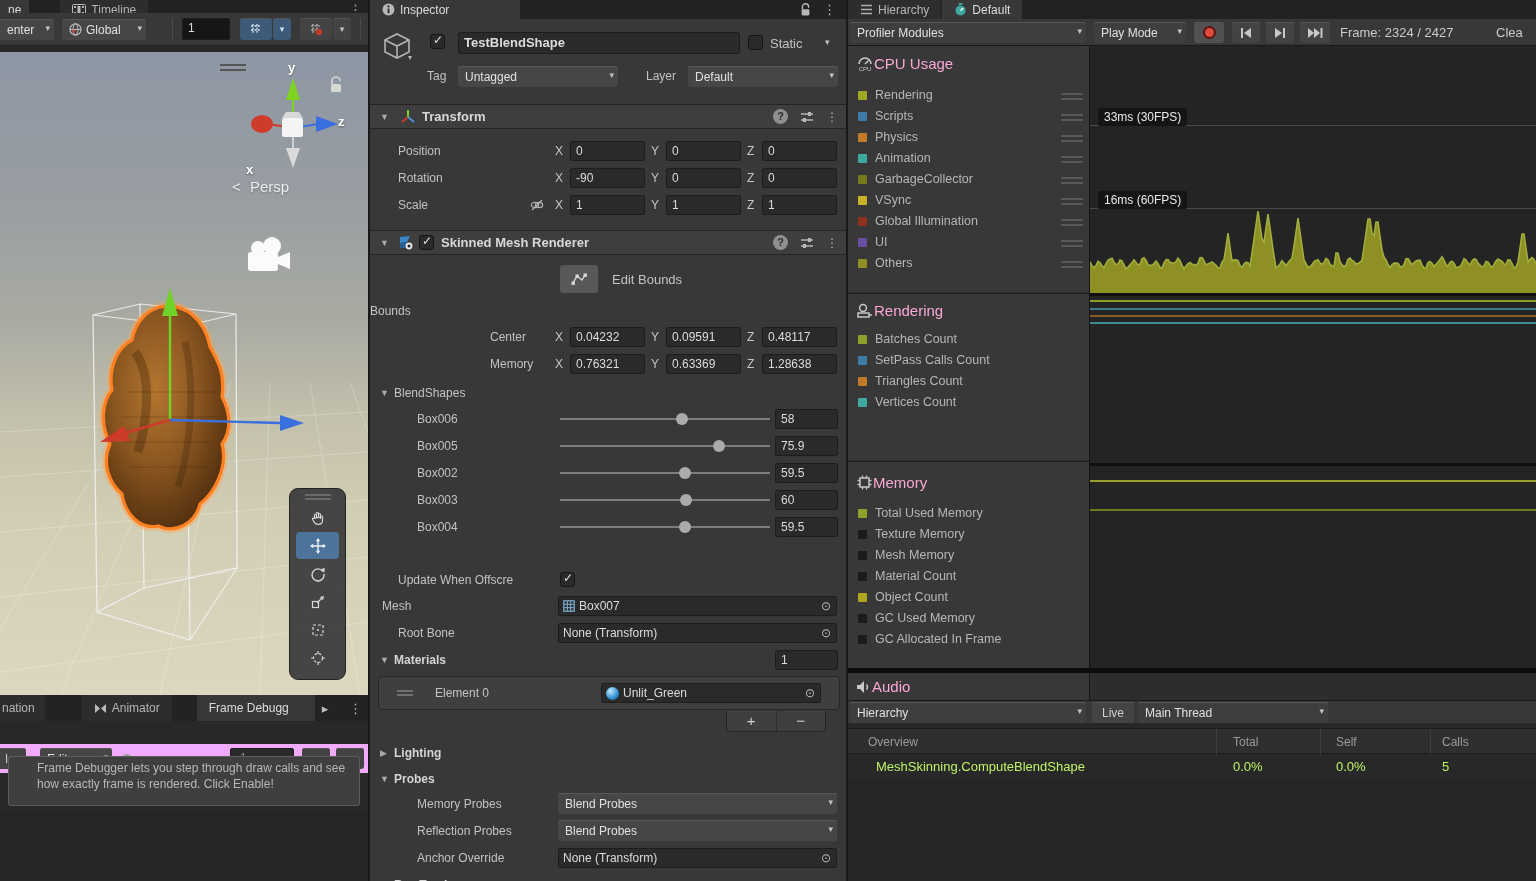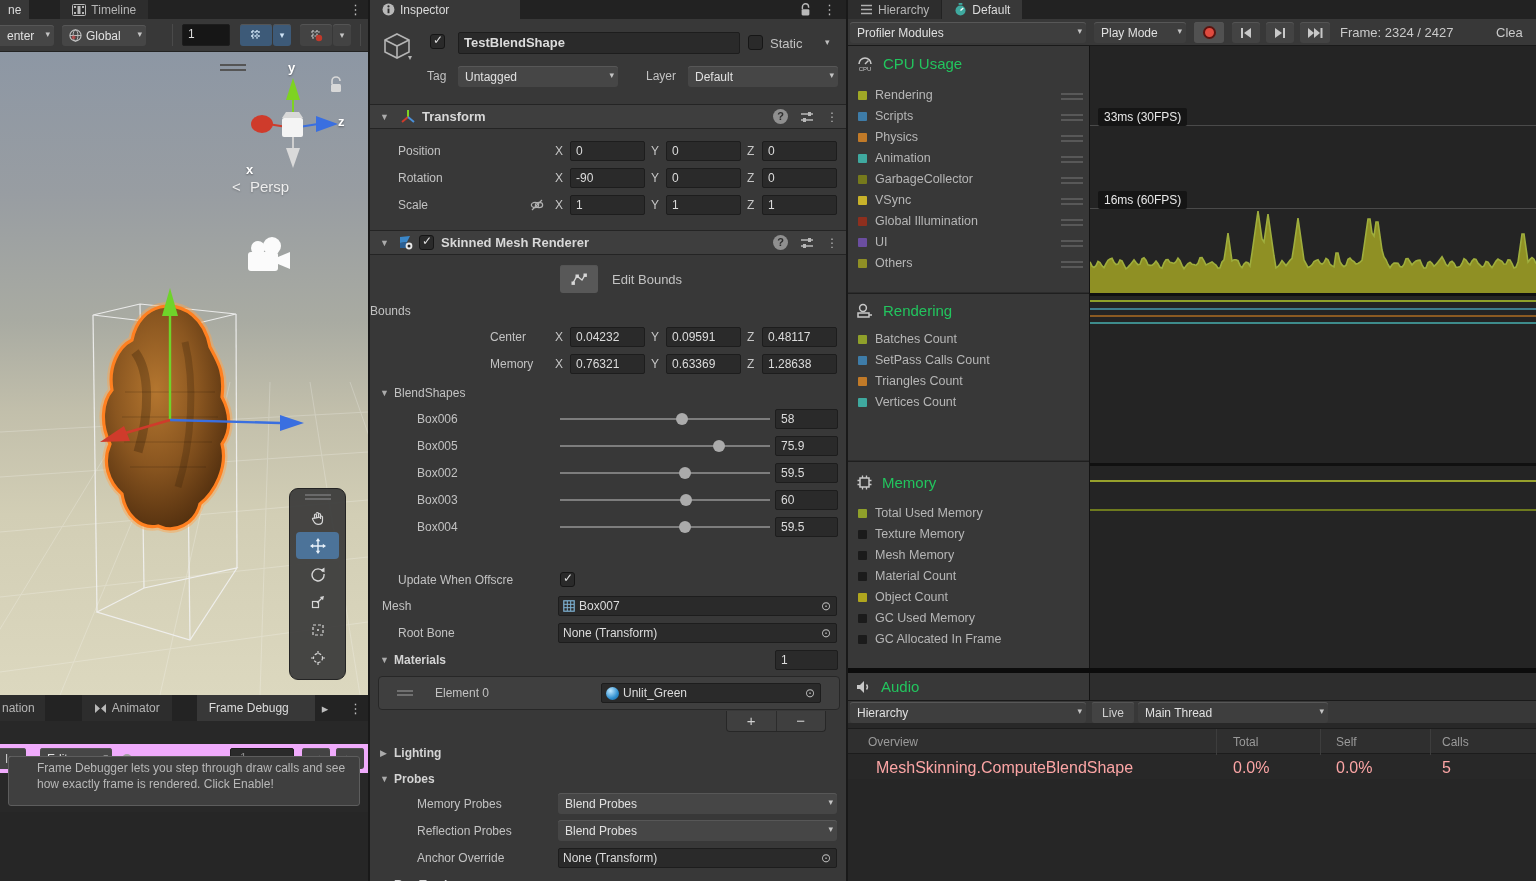--- a/index.html
+++ b/index.html
@@ -30,21 +30,21 @@
 .bs-row{position:absolute;left:0;right:0;height:23px;display:flex;align-items:center}
 .bs-label{position:absolute;left:47px;color:#c2c2c2}
 .bs-slider{position:absolute;left:190px;width:210px;height:14px}
 .bs-track{position:absolute;left:0;right:0;top:6px;height:2px;background:#7d7d7d}
 .bs-knob{position:absolute;top:1px;width:12px;height:12px;border-radius:50%;background:#ababab}
 .bs-val{position:absolute;left:405px;width:63px}
 .leg{position:absolute;left:0;right:0;height:20px}
 .sq{position:absolute;left:10px;top:5px;width:9px;height:9px;border-radius:1px}
 .leglbl{position:absolute;left:27px;top:2px;color:#b6b6b6;font-size:12.5px}
 .grab{position:absolute;right:6px;top:7px;width:22px;height:7px;border-top:2px solid #585858;border-bottom:2px solid #585858}
-.mod-hdr{position:absolute;left:8px;display:flex;align-items:center;gap:9px;color:#22c55e;font-size:15px}
+.mod-hdr{position:absolute;left:8px;display:flex;align-items:center;gap:0;color:#f9a8d4;font-size:15px}
 .secdiv{position:absolute;left:0;right:0;height:1px;background:#2c2c2c;box-shadow:0 1px 0 #1f1f1f}
 .gridline{position:absolute;left:0;right:0;height:1px;background:#4a4a4a}
 .chart-label{position:absolute;left:8px;height:18px;background:#151515;border-radius:2px;color:#e8e8e8;padding:2px 6px;font-size:12px}
 .flatline{position:absolute;left:0;right:0;height:2px}
 .hdiv{position:absolute;left:0;right:0;background:#101010}
 .toolbtn{background:#434343;border-radius:3px;height:20px;display:flex;align-items:center;justify-content:center;box-shadow:inset 0 1px 0 #545454}
 .colline{position:absolute;top:0;width:1px;height:52px;background:#3d3d3d}
 .tool-ico{display:block}
 svg{display:block}
 </style>
@@ -65,21 +65,21 @@
             <rect x="2" y="8" width="2" height="2" fill="#b8b8b8"></rect>
             <rect x="10" y="2" width="2" height="2" fill="#b8b8b8"></rect>
             <rect x="10" y="8" width="2" height="2" fill="#b8b8b8"></rect>
             <rect x="5.5" y="2" width="3" height="8" fill="#b8b8b8"></rect>
           </svg>
       <span>Timeline</span>
     </div>
     <div class="dots" style="margin-left:auto">⋮</div>
   </div>
 
-  <div class="abs" style="left:0;right:0;top:19px;height:33px;background:#383838;border-bottom:1px solid #232323">
+  <div class="abs" style="left:0;right:0;top:13px;height:33px;background:#383838;border-bottom:1px solid #232323">
     <div class="dd" style="position:absolute;left:-10px;top:6px;width:64px">
           <span style="padding-left:10px">enter</span>
         </div>
     <div class="dd" style="position:absolute;left:62px;top:6px;width:84px">
       <svg width="13" height="13" viewBox="0 0 14 14" style="margin-right:4px">
             <circle cx="7" cy="7" r="6" fill="none" stroke="#c4c4c4" stroke-width="1.2"></circle>
             <ellipse cx="7" cy="7" rx="2.6" ry="6" fill="none" stroke="#c4c4c4" stroke-width="1"></ellipse>
             <line x1="1" y1="7" x2="13" y2="7" stroke="#c4c4c4" stroke-width="1"></line>
             <circle cx="5" cy="9" r="2" fill="#b44" opacity="0.8"></circle>
           </svg>
@@ -762,21 +762,21 @@
 
   <div class="abs" style="left:0;right:0;top:728px;height:26px;background:#2f2f2f;border-top:1px solid #1c1c1c;border-bottom:1px solid #1c1c1c">
     <span class="abs" style="left:20px;top:6px;color:#9a9a9a">Overview</span>
     <span class="abs" style="left:385px;top:6px;color:#9a9a9a">Total</span>
     <span class="abs" style="left:488px;top:6px;color:#9a9a9a">Self</span>
     <span class="abs" style="left:594px;top:6px;color:#9a9a9a">Calls</span>
     <div class="colline" style="left:368px"></div>
     <div class="colline" style="left:472px"></div>
     <div class="colline" style="left:582px"></div>
   </div>
-  <div class="abs" style="left:0;right:0;top:755px;height:24px;background:#282828;color:#fca5a5;font-size:16px">
+  <div class="abs" style="left:0;right:0;top:755px;height:24px;background:#282828;color:#bef264;font-size:13px">
     <span class="abs" style="left:28px;top:4px">MeshSkinning.ComputeBlendShape</span>
     <span class="abs" style="left:385px;top:4px">0.0%</span>
     <span class="abs" style="left:488px;top:4px">0.0%</span>
     <span class="abs" style="left:594px;top:4px">5</span>
   </div>
   <div class="abs" style="left:0;right:0;top:779px;bottom:0;background:#262626"></div>
 </div>
 
 </div>
 

